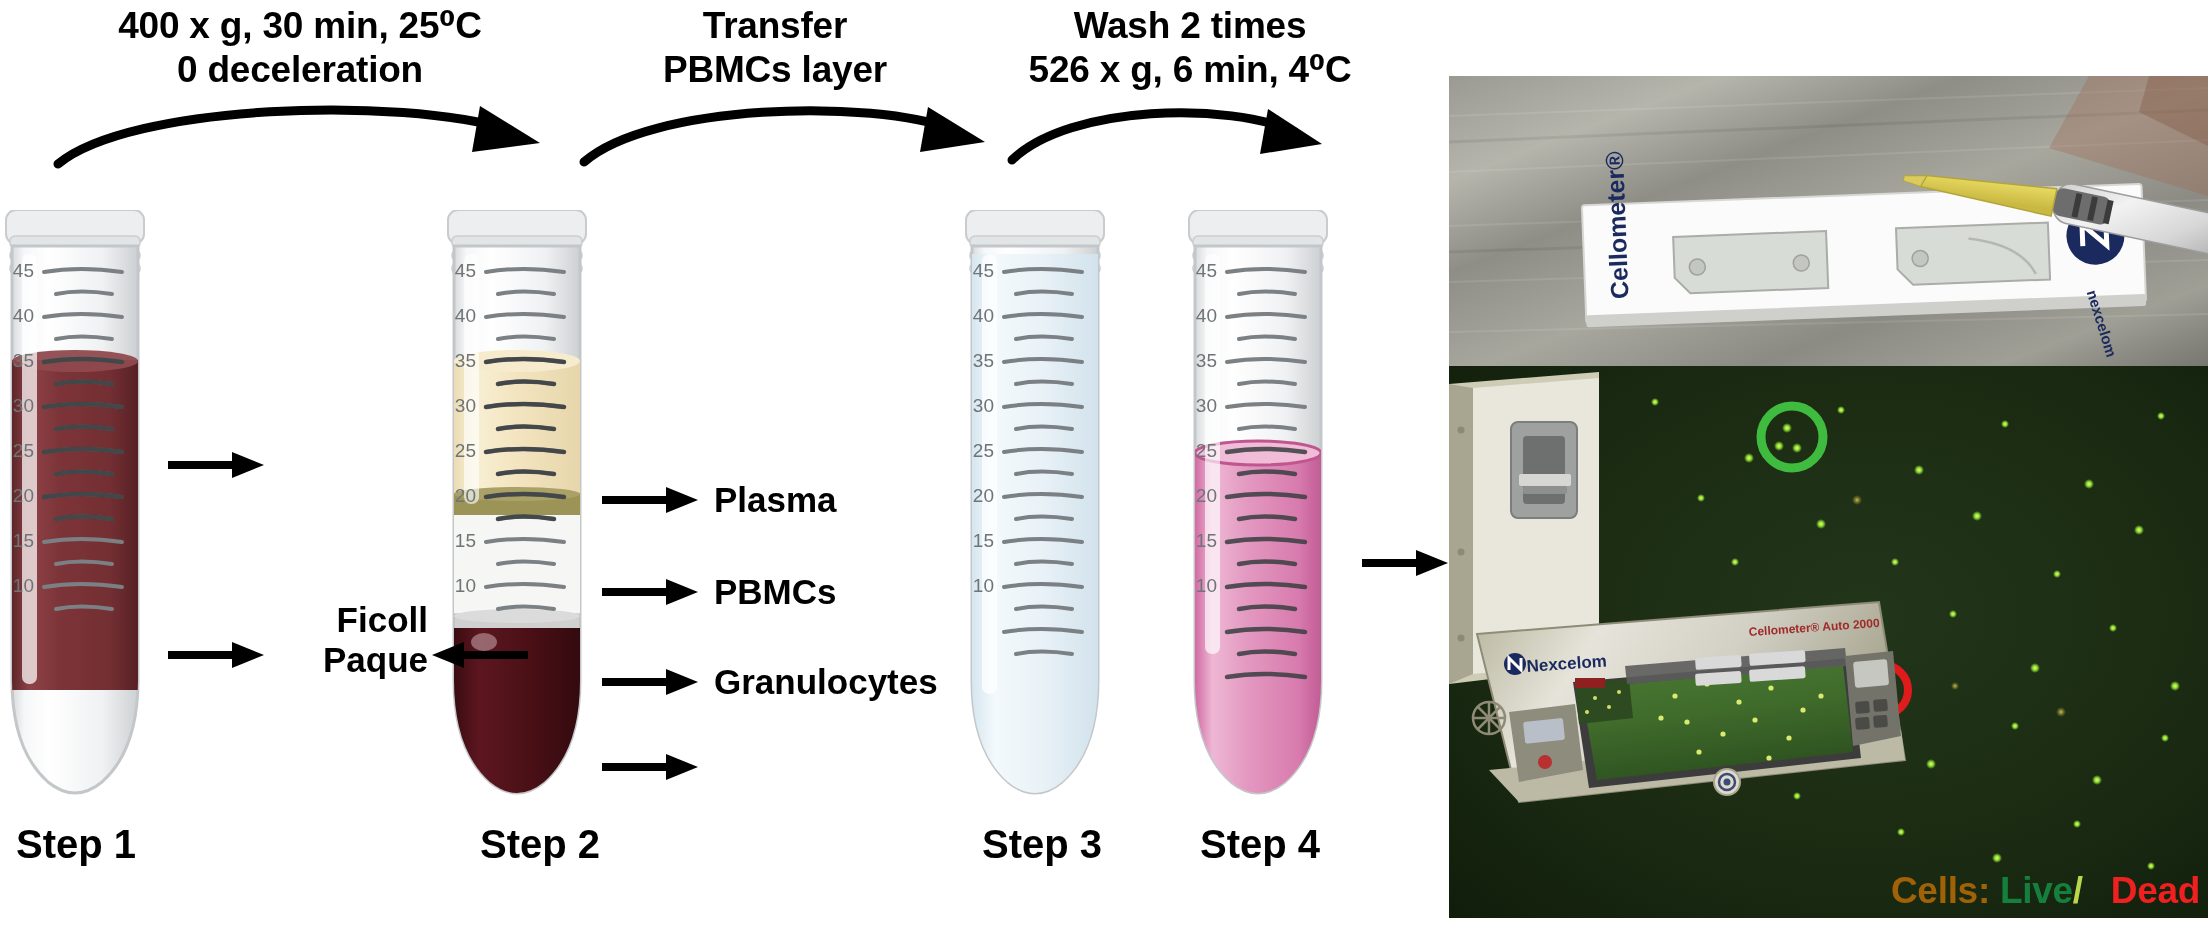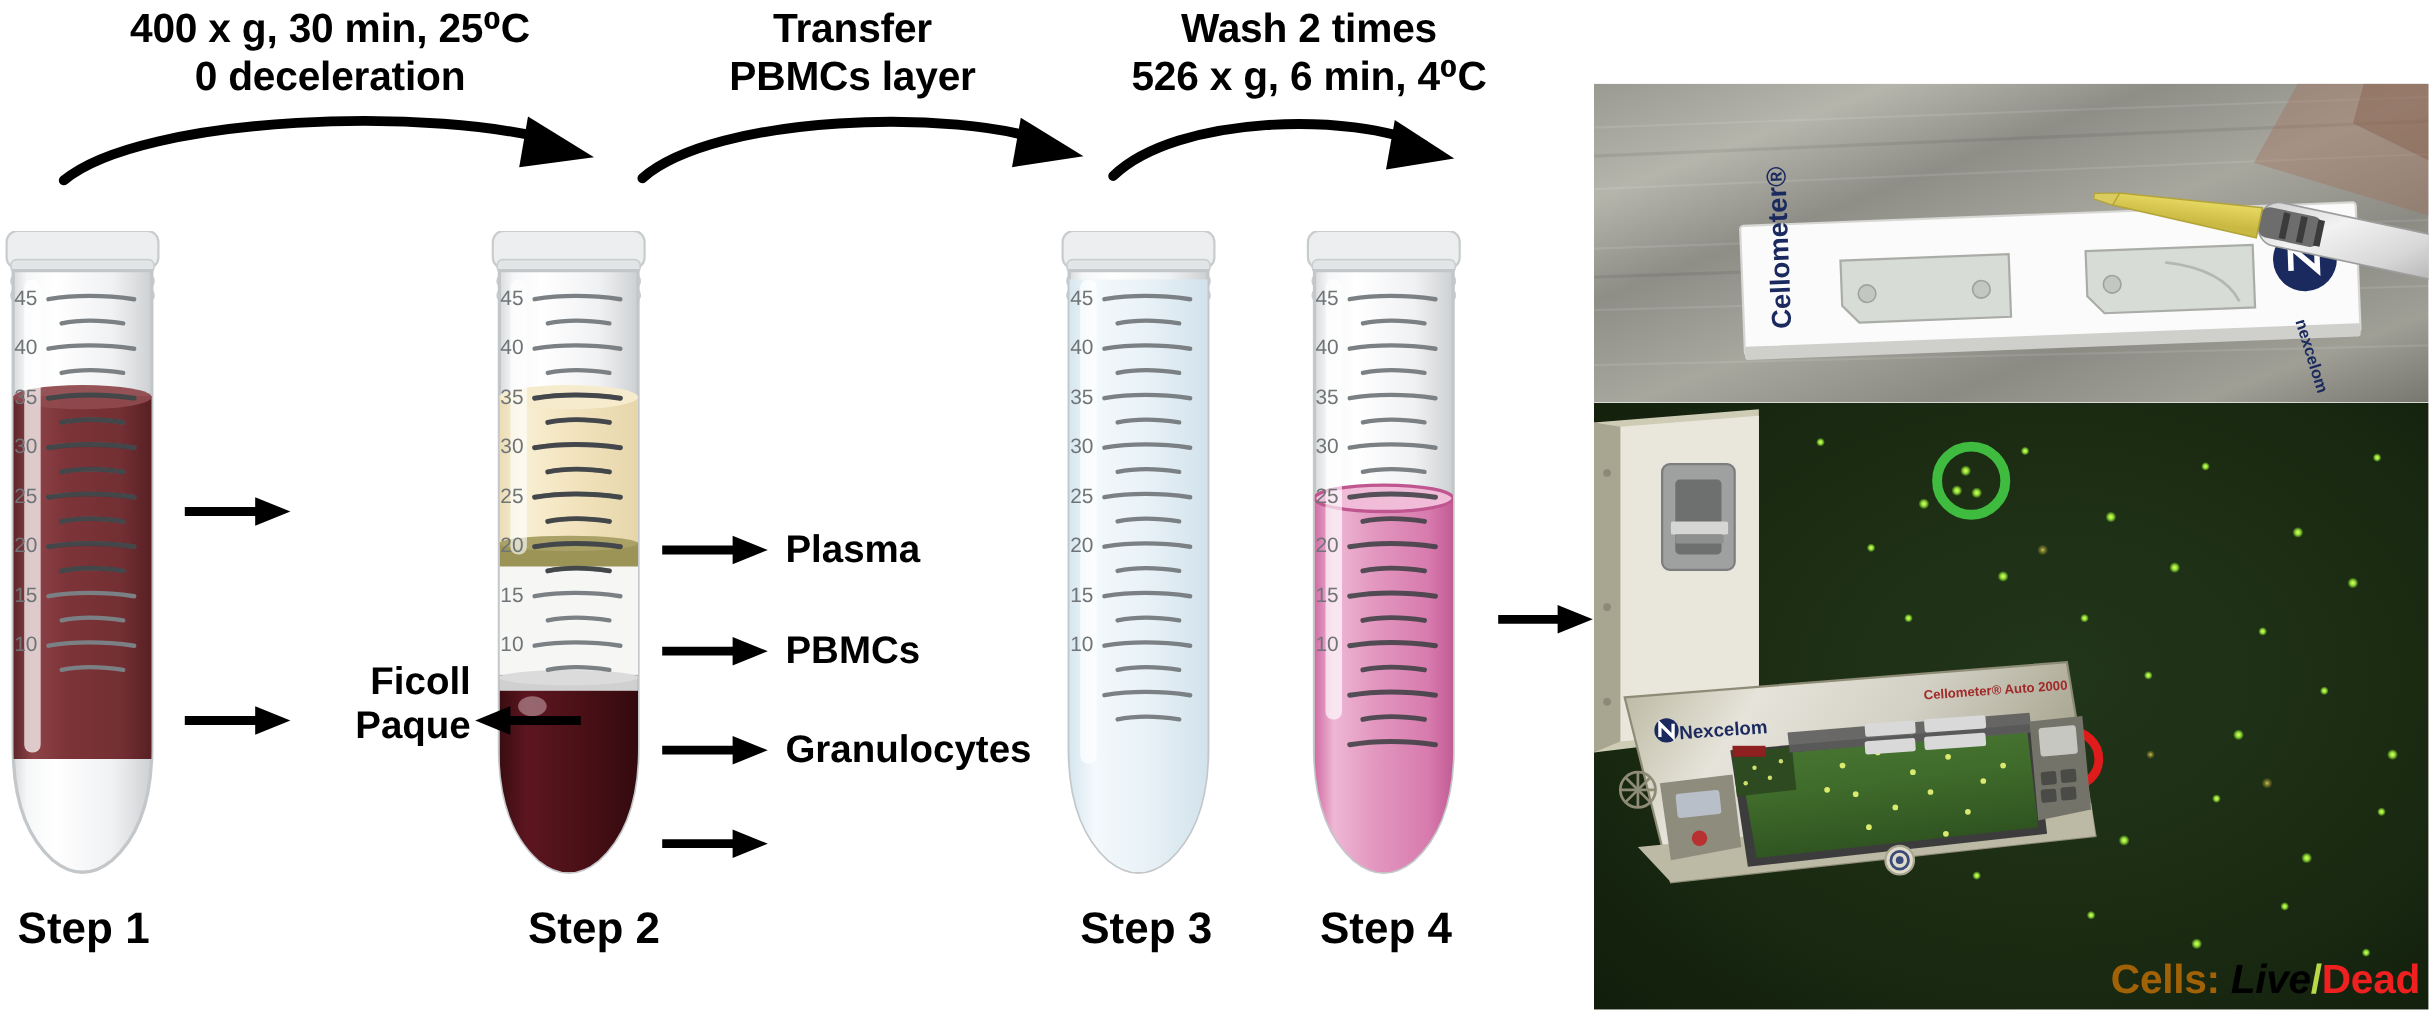--- a/index.html
+++ b/index.html
@@ -31,23 +31,23 @@
   .step{position:absolute;font-weight:bold;font-size:40px;}
 
   
   .photo{position:absolute;overflow:hidden;}
   #photo-slide{left:1449px;top:76px;width:759px;height:290px;}
   #photo-fluor2{left:1449px;top:366px;width:759px;height:552px;}
 
   .legend{position:absolute;right:8px;bottom:6px;font-weight:bold;font-size:37px;
           letter-spacing:-0.3px;white-space:nowrap;}
   .legend .w{color:#a16207;}
-  .legend .g{color:#000000;font-style:italic;}
+  .legend .g{color:#15803d;}
   .legend .s{color:#b9d94a;}
-  .legend .r{color:#ef2020;}
+  .legend .r{color:#ef2020;margin-left:28px;}
 </style>
 </head>
 <body>
 
 <div class="hdr" style="left:30px;top:4px;width:540px;">400 x g, 30 min, 25⁰C
 0 deceleration</div>
 <div class="hdr" style="left:585px;top:4px;width:380px;">Transfer
 PBMCs layer</div>
 <div class="hdr" style="left:955px;top:4px;width:470px;">Wash 2 times
 526 x g, 6 min, 4⁰C</div>

